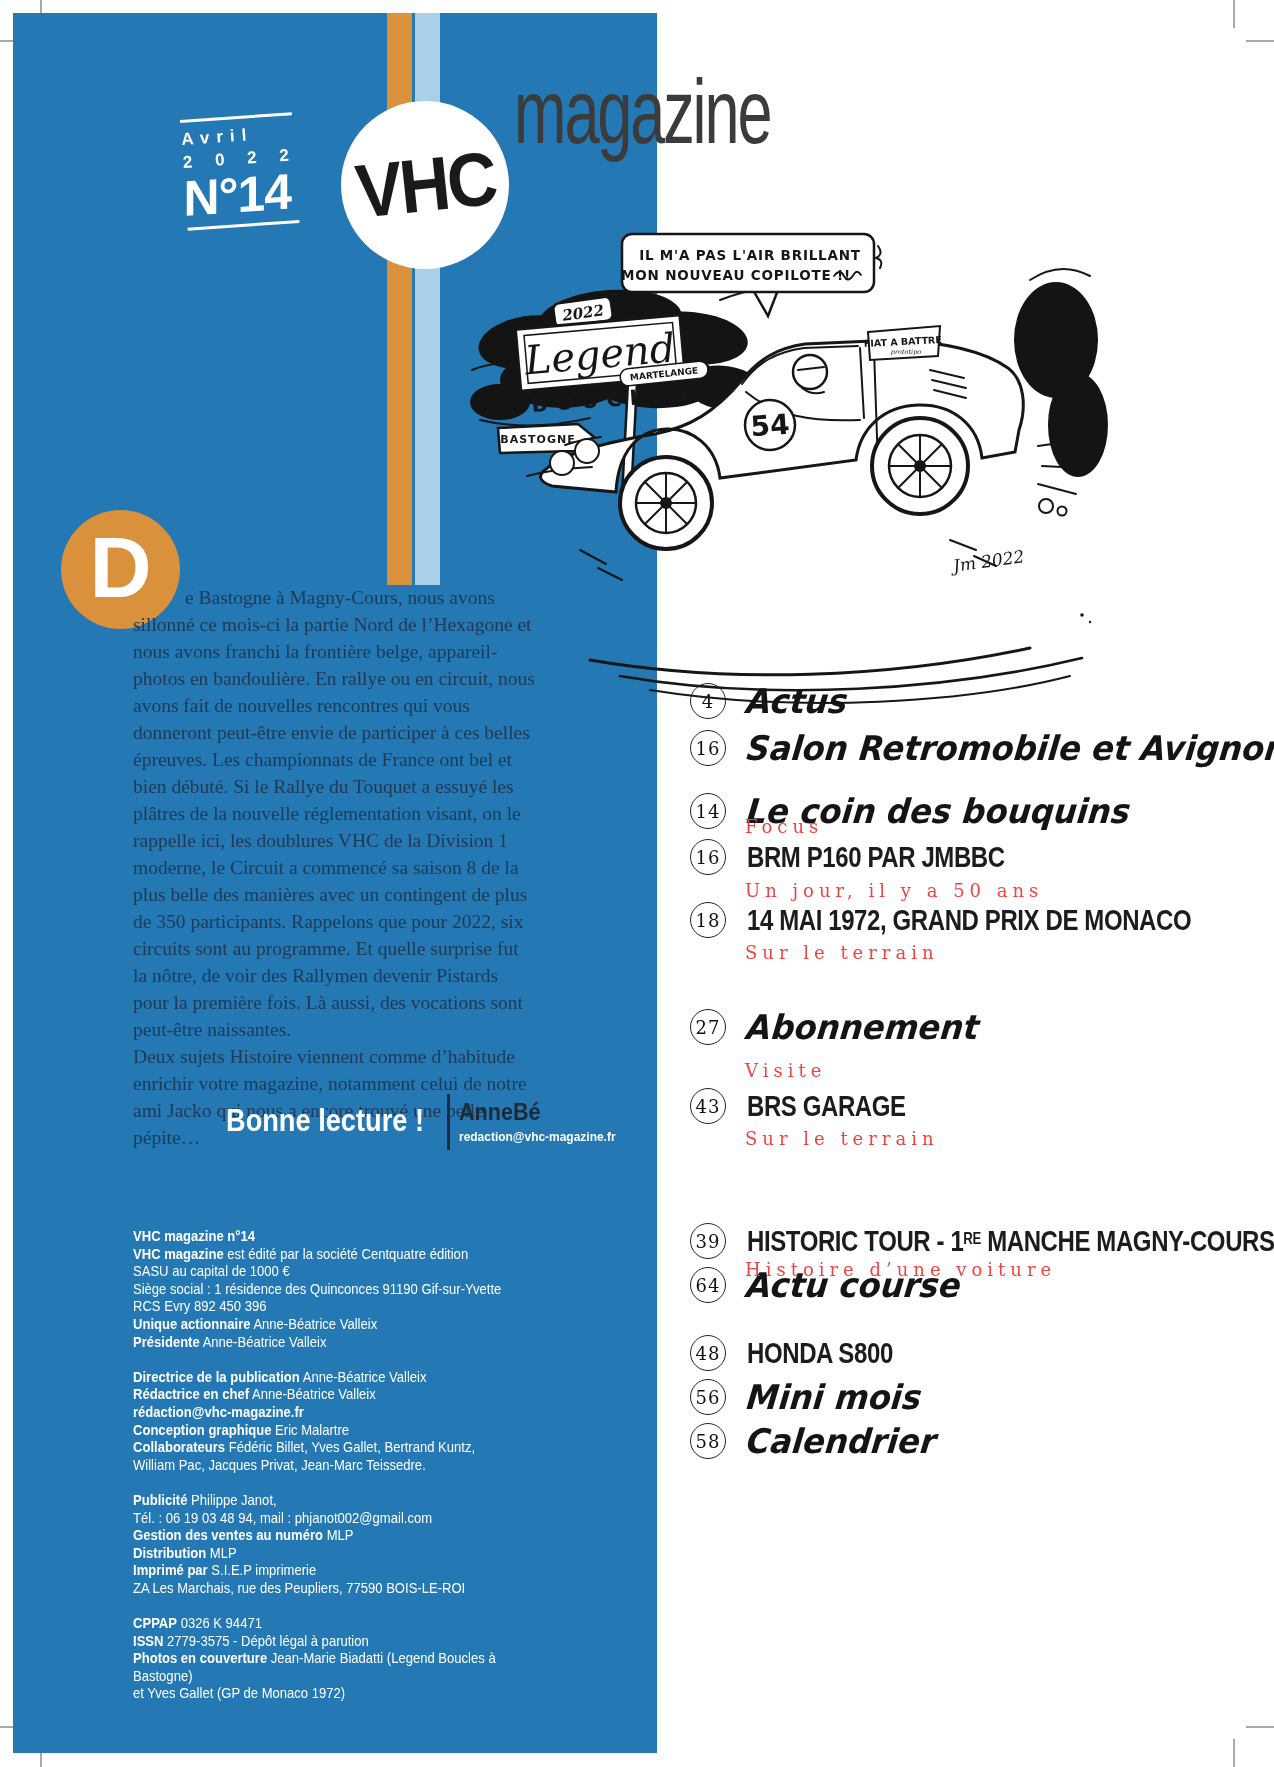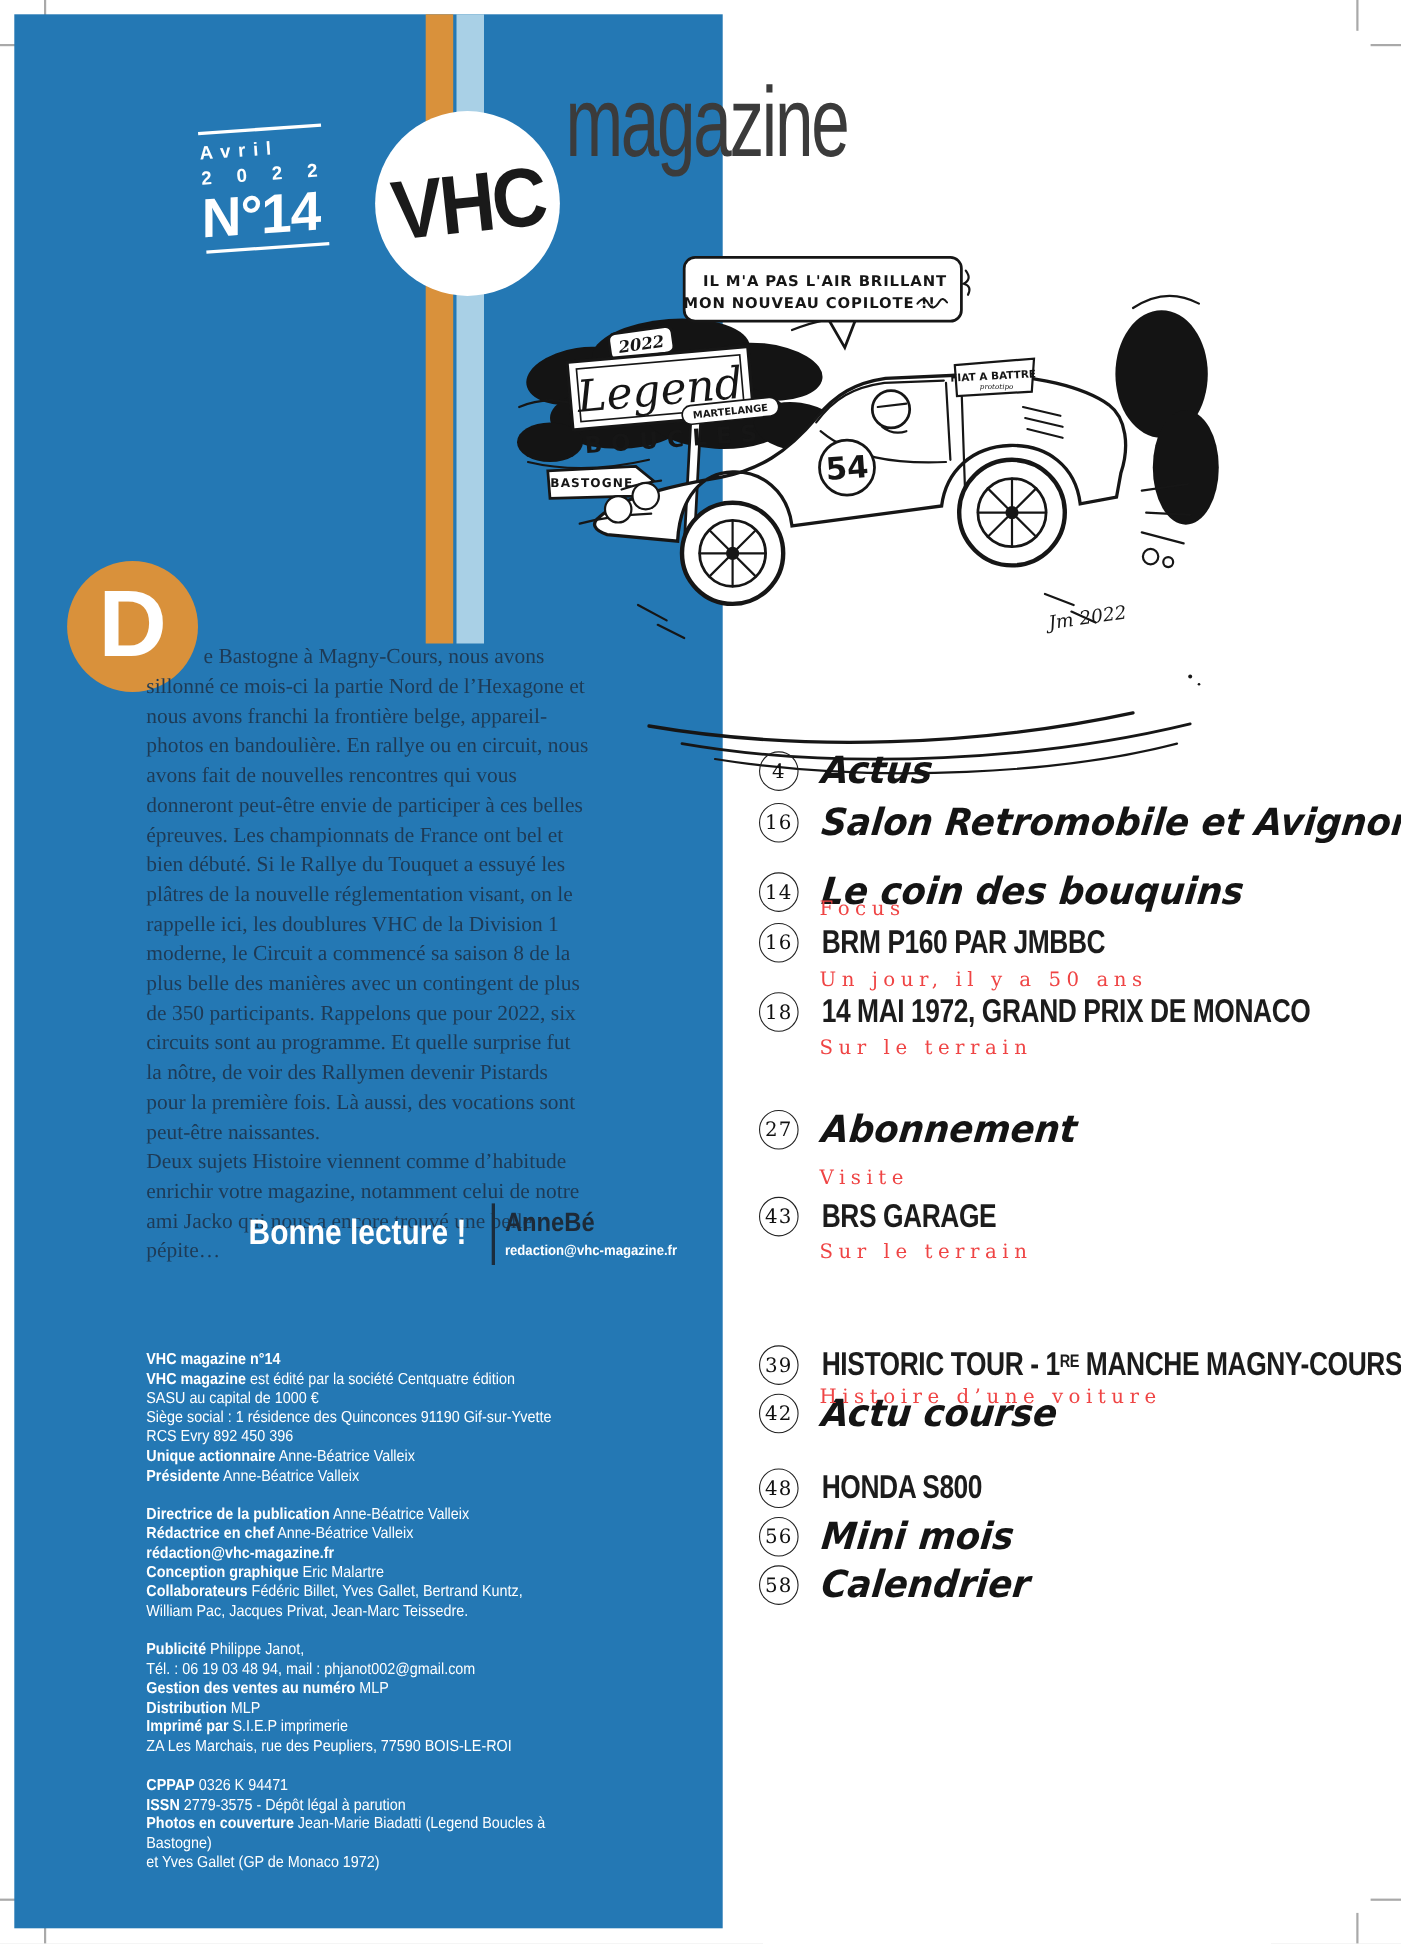--- a/index.html
+++ b/index.html
@@ -266,21 +266,21 @@
   <div class="toc-row" style="top:1088px">
     <span class="pnum">43</span>
     <span class="t-caps">BRS GARAGE</span>
   </div>
   <div class="toc-label" style="top:1128px">Sur le terrain</div>
   <div class="toc-row" style="top:1223px">
     <span class="pnum">39</span>
     <span class="t-caps"><span>HISTORIC TOUR - 1</span><span class="sup">RE</span><span> MANCHE MAGNY-COURS</span></span>
   </div>
   <div class="toc-row" style="top:1267px">
-    <span class="pnum">42</span>
+    <span class="pnum">64</span>
     <span class="t-script">Actu course</span>
   </div>
   <div class="toc-label" style="top:1259px">Histoire d’une voiture</div>
   <div class="toc-row" style="top:1335px">
     <span class="pnum">48</span>
     <span class="t-caps">HONDA S800</span>
   </div>
   <div class="toc-row" style="top:1379px">
     <span class="pnum">56</span>
     <span class="t-script">Mini mois</span>

